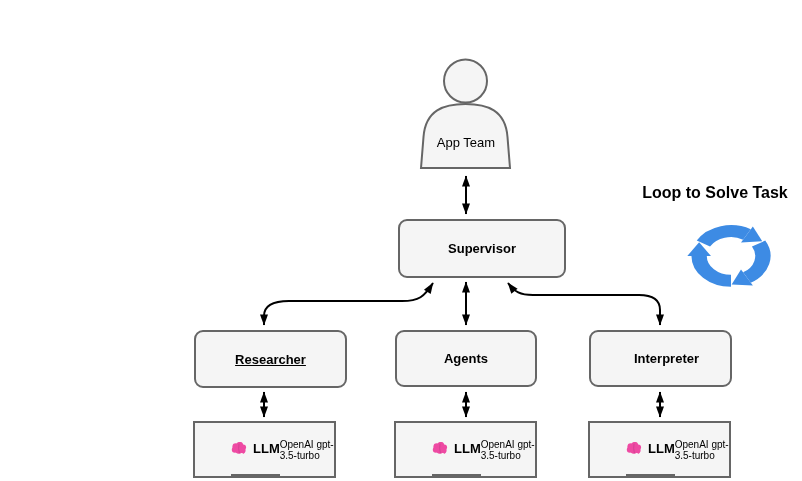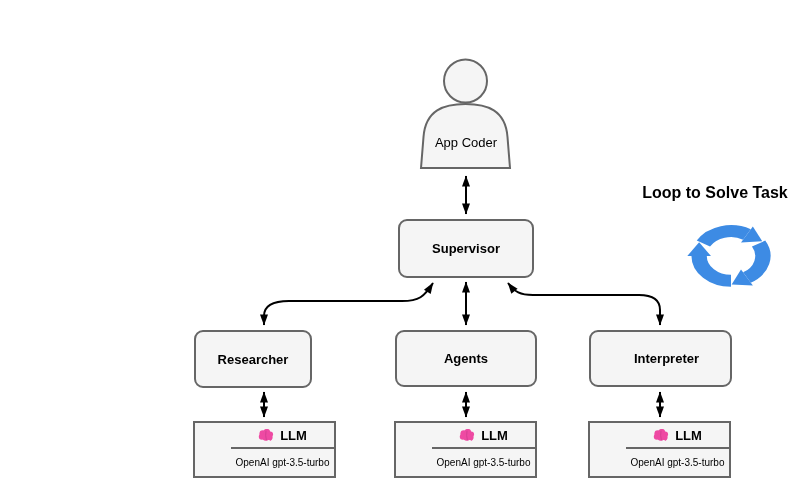--- a/index.html
+++ b/index.html
@@ -18,21 +18,21 @@
         border:2px solid var(--box-border); border-radius:9px;
         display:flex; align-items:center; justify-content:center;
         font-size:13px; font-weight:bold;}
   .app-user-label{position:absolute; left:416px; top:135px; width:100px; text-align:center; font-size:13px;}
   .loop-label{position:absolute; left:628px; top:184px; width:174px; text-align:center;
               font-size:16px; font-weight:bold;}
   .loop-icon{position:absolute; left:672px; top:210px;}
   .loop-arm path{stroke:var(--loop-blue); stroke-width:13; fill:none;}
   .loop-arm polygon{fill:var(--loop-blue); stroke:none;}
   .llm{position:absolute; box-sizing:border-box; background:var(--box-fill);
-       border:2px solid var(--box-border); display:flex; flex-direction:column;padding-left:36px;}
+       border:2px solid var(--box-border); display:flex; flex-direction:row;padding-left:36px;}
   .llm-title{flex:0 0 24px; border-bottom:2px solid var(--box-border);
              display:flex; align-items:center; justify-content:center; gap:6px;
              font-size:13px; font-weight:bold;}
   .llm-sub{flex:1; display:flex; align-items:center; justify-content:center; font-size:10px;}
   .brain-fill{fill:var(--brain-pink);}
   .brain-groove{stroke:#c93a8c; stroke-width:0.9; fill:none;}
 </style>
 </head>
 <body>
 
@@ -53,26 +53,26 @@
 
     <path class="wire" d="M466,176 L466,214" marker-start="url(#ah)" marker-end="url(#ah)"></path>
     <path class="wire" d="M466,282 L466,325" marker-start="url(#ah)" marker-end="url(#ah)"></path>
     <path class="wire" d="M433,283 C424,297 419,301 402,301 L289,301 C271,301 264,307 264,316 L264,325" marker-start="url(#ah)" marker-end="url(#ah)"></path>
     <path class="wire" d="M508,283 C515,292 520,295 533,295 L639,295 C655,295 660,301 660,310 L660,325" marker-start="url(#ah)" marker-end="url(#ah)"></path>
     <path class="wire" d="M264,392 L264,417" marker-start="url(#ah)" marker-end="url(#ah)"></path>
     <path class="wire" d="M466,392 L466,417" marker-start="url(#ah)" marker-end="url(#ah)"></path>
     <path class="wire" d="M660,392 L660,417" marker-start="url(#ah)" marker-end="url(#ah)"></path>
   </svg>
 
-  <div class="app-user-label">App Coder</div>
+  <div class="app-user-label">App Team</div>
 
-  <div class="node" style="left:398px; top:219px; width:136px; height:59px;">
+  <div class="node" style="left:398px; top:219px; width:168px; height:59px;">
     <span>Supervisor</span>
   </div>
-  <div class="node" style="left:194px; top:330px; width:118px; height:58px;">
+  <div class="node" style="left:194px; top:330px; width:153px; height:58px;text-decoration:underline;">
     <span>Researcher</span>
   </div>
   <div class="node" style="left:395px; top:330px; width:142px; height:57px;">
     <span>Agents</span>
   </div>
   <div class="node" style="left:589px; top:330px; width:143px; height:57px;padding-left:12px;">
     <span>Interpreter</span>
   </div>
 
   <div class="loop-label">Loop to Solve Task</div>

